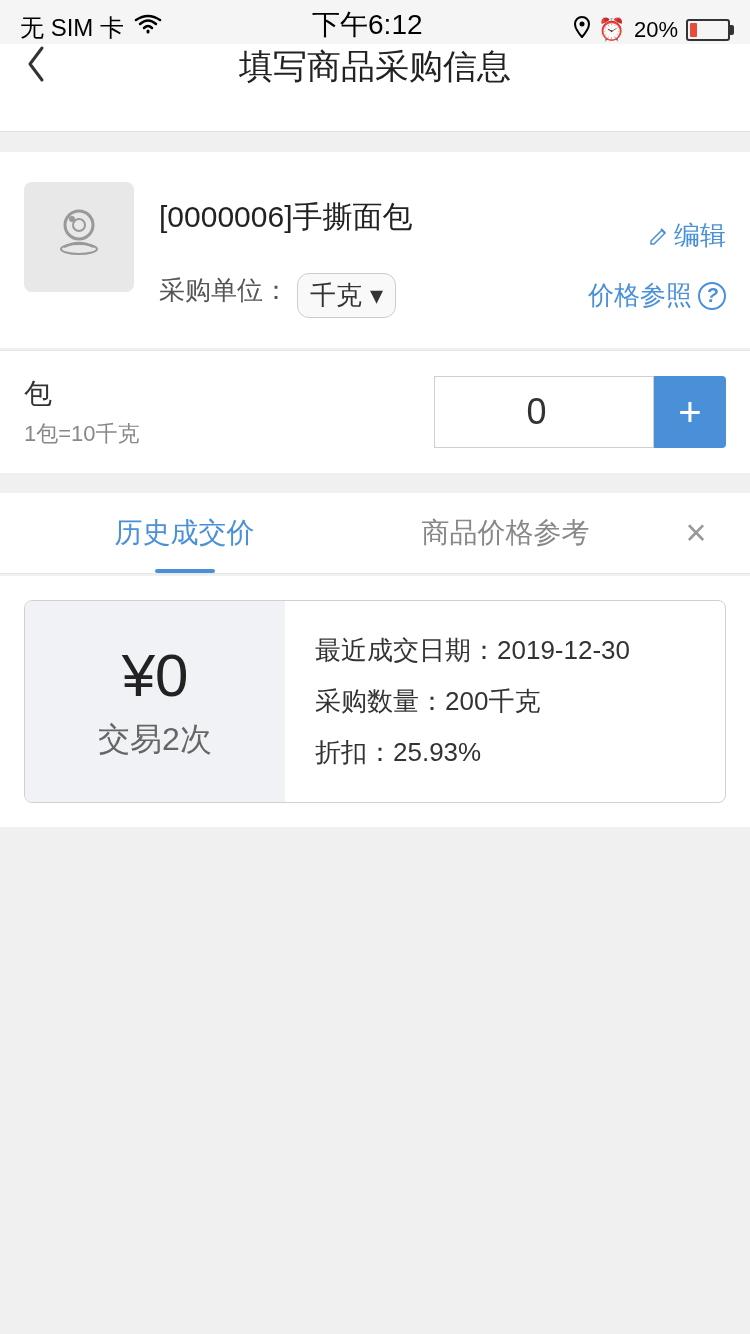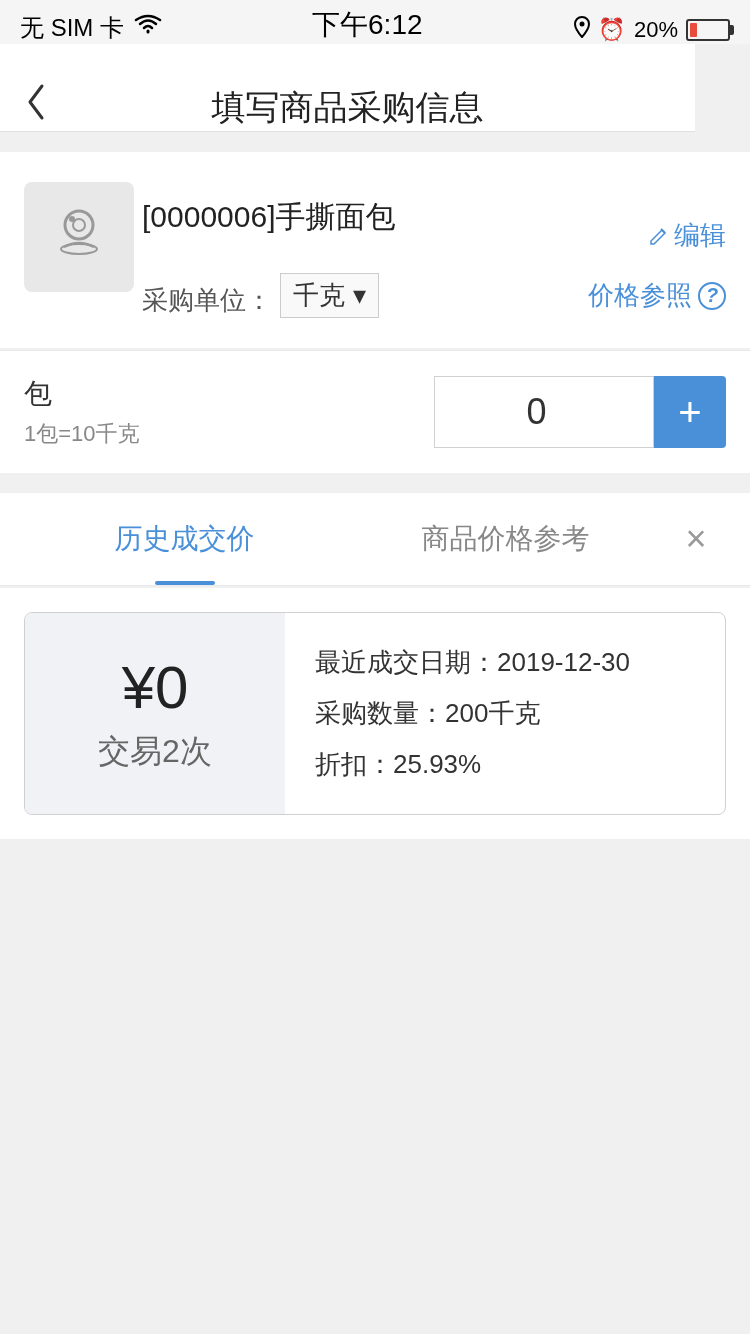--- a/index.html
+++ b/index.html
@@ -50,25 +50,25 @@
     }
     .battery-fill {
       width: 20%;
       height: 100%;
       background: #e74c3c;
       border-radius: 1px;
     }
 
     
     .nav-bar {
-      width: 695px;
+      width: 750px;
       height: 88px;
       background: #fff;
       display: flex;
-      align-items: flex-end;
+      align-items: flex-start;
       justify-content: center;
       position: relative;
       border-bottom: 1px solid #e0e0e0;
     }
     .nav-back {
       position: absolute;
       left: 24px;
       font-size: 36px;
       color: #333;
       cursor: pointer;
@@ -81,21 +81,21 @@
 
     
     .product-section {
       background: #fff;
       padding: 30px 24px;
       margin-top: 20px;
     }
     .product-row {
       display: flex;
       align-items: flex-start;
-      gap: 8px;
+      gap: 25px;
     }
     .product-thumbnail {
       width: 110px;
       height: 110px;
       background: #e8e8e8;
       border-radius: 8px;
       display: flex;
       align-items: center;
       justify-content: center;
       flex-shrink: 0;
@@ -134,21 +134,21 @@
       justify-content: space-between;
     }
     .unit-label {
       font-size: 26px;
       color: #555;
     }
     .unit-select {
       display: inline-flex;
       align-items: center;
       border: 1px solid #ccc;
-      border-radius: 0;
+      border-radius: 12px;
       padding: 4px 12px;
       font-size: 26px;
       color: #333;
       background: #f9f9f9;
       cursor: pointer;
       gap: 8px;
     }
     .price-ref {
       font-size: 26px;
       color: #4a90d9;
@@ -230,21 +230,21 @@
       background: #fff;
       margin-top: 20px;
       padding: 0 24px;
       display: flex;
       align-items: center;
       border-bottom: 1px solid #e8e8e8;
       position: relative;
     }
     .tab-item {
       flex: 1;
-      height: 92px;
+      height: 80px;
       display: flex;
       flex-direction: column;
       align-items: center;
       justify-content: center;
       font-size: 28px;
       color: #888;
       cursor: pointer;
       position: relative;
     }
     .tab-item.active {
@@ -384,21 +384,21 @@
           <span class="product-name">[0000006]手撕面包</span>
           <span class="edit-link">
             <svg width="22" height="22" viewBox="0 0 22 22">
               <path d="M3 16 L14 5 L17 8 L6 19 L3 19 Z" stroke="#4a90d9" stroke-width="1.5" fill="none"></path>
               <path d="M13 4 L17 8" stroke="#4a90d9" stroke-width="2" fill="none"></path>
             </svg>
             <span>编辑</span>
           </span>
         </div>
         <div class="unit-row">
-          <div style="display:flex;align-items:flex-end;gap:8px;">
+          <div style="display:flex;align-items:flex-start;gap:8px;">
             <span class="unit-label">采购单位：</span>
             <div class="unit-select">
               <span>千克</span>
               <span>▾</span>
             </div>
           </div>
           <div class="price-ref">
             <span>价格参照</span>
             <div class="price-ref-icon">?</div>
           </div>

